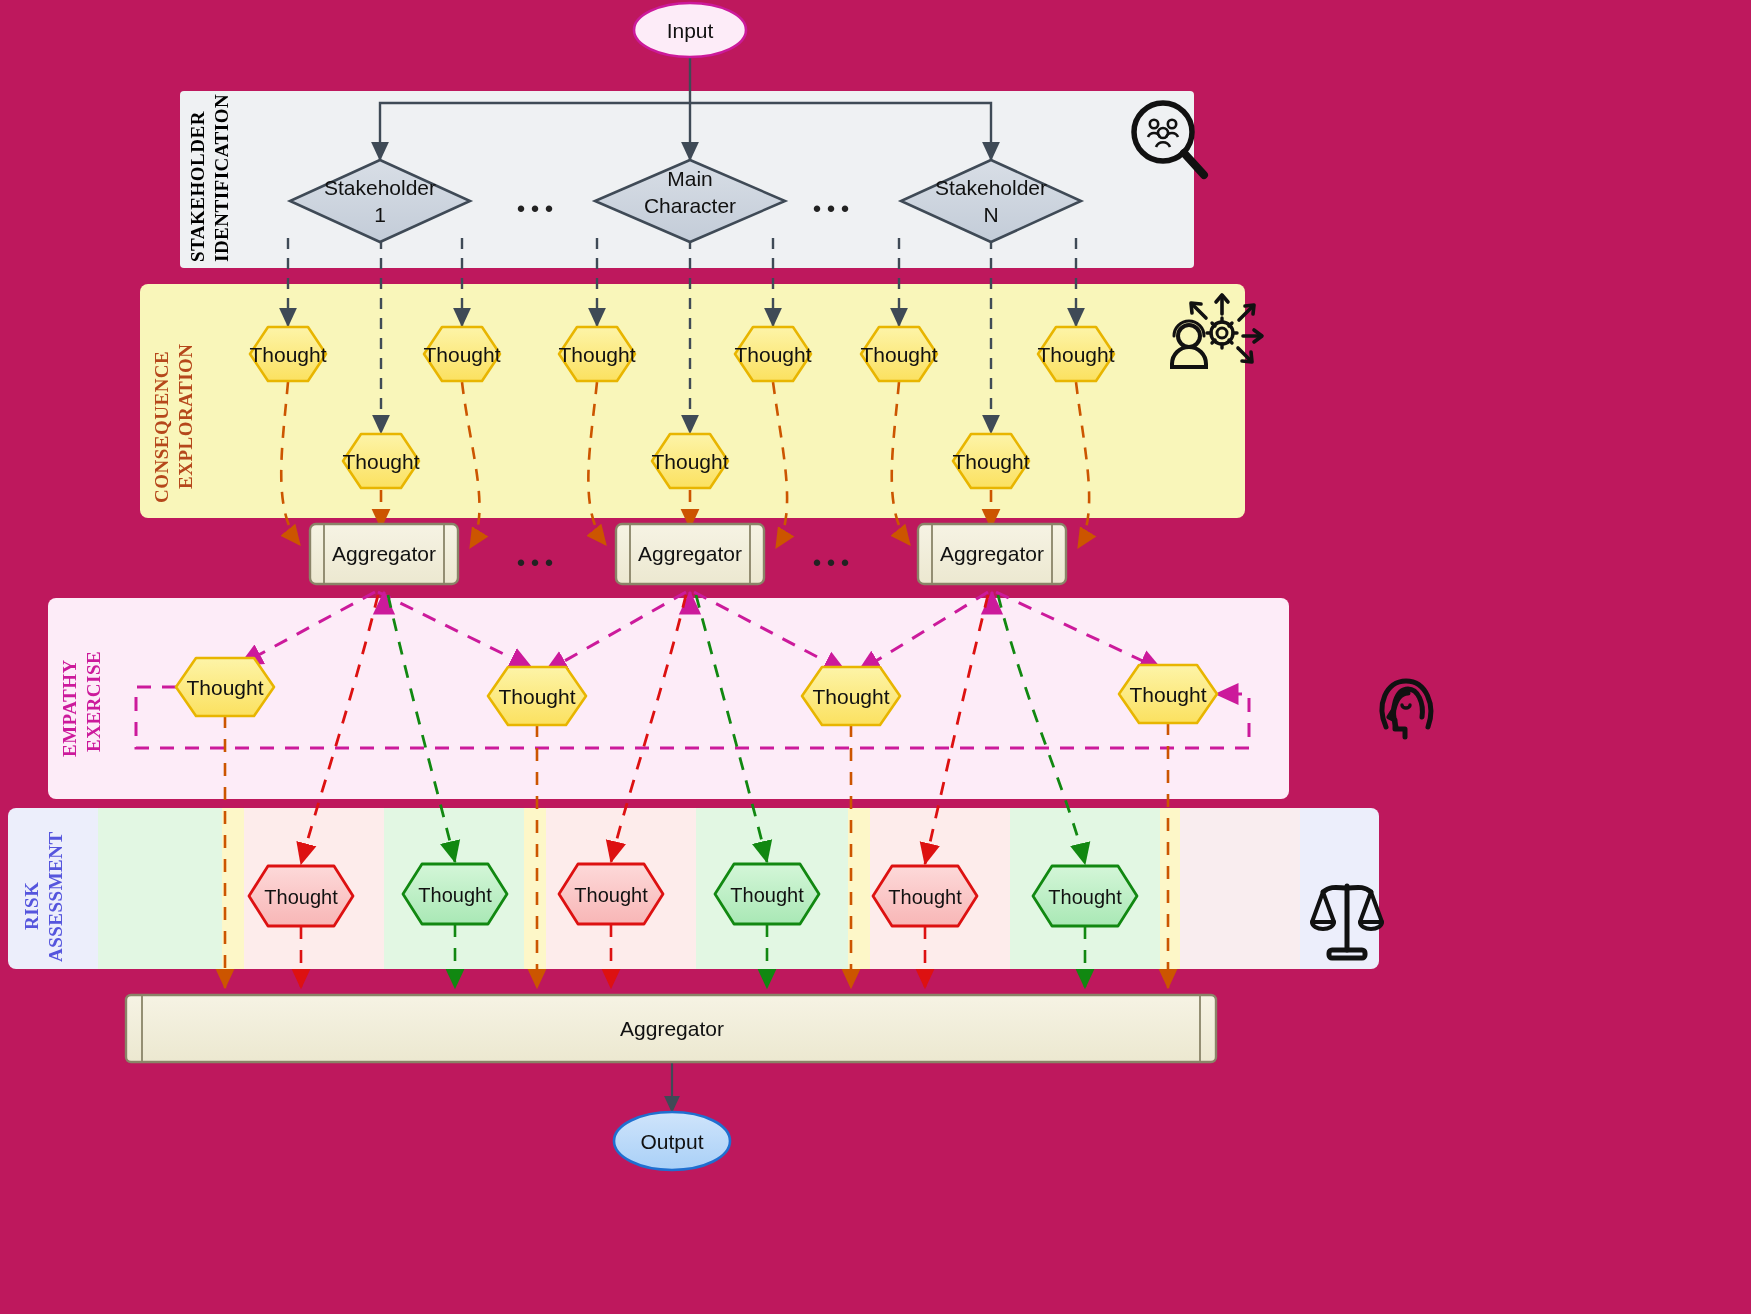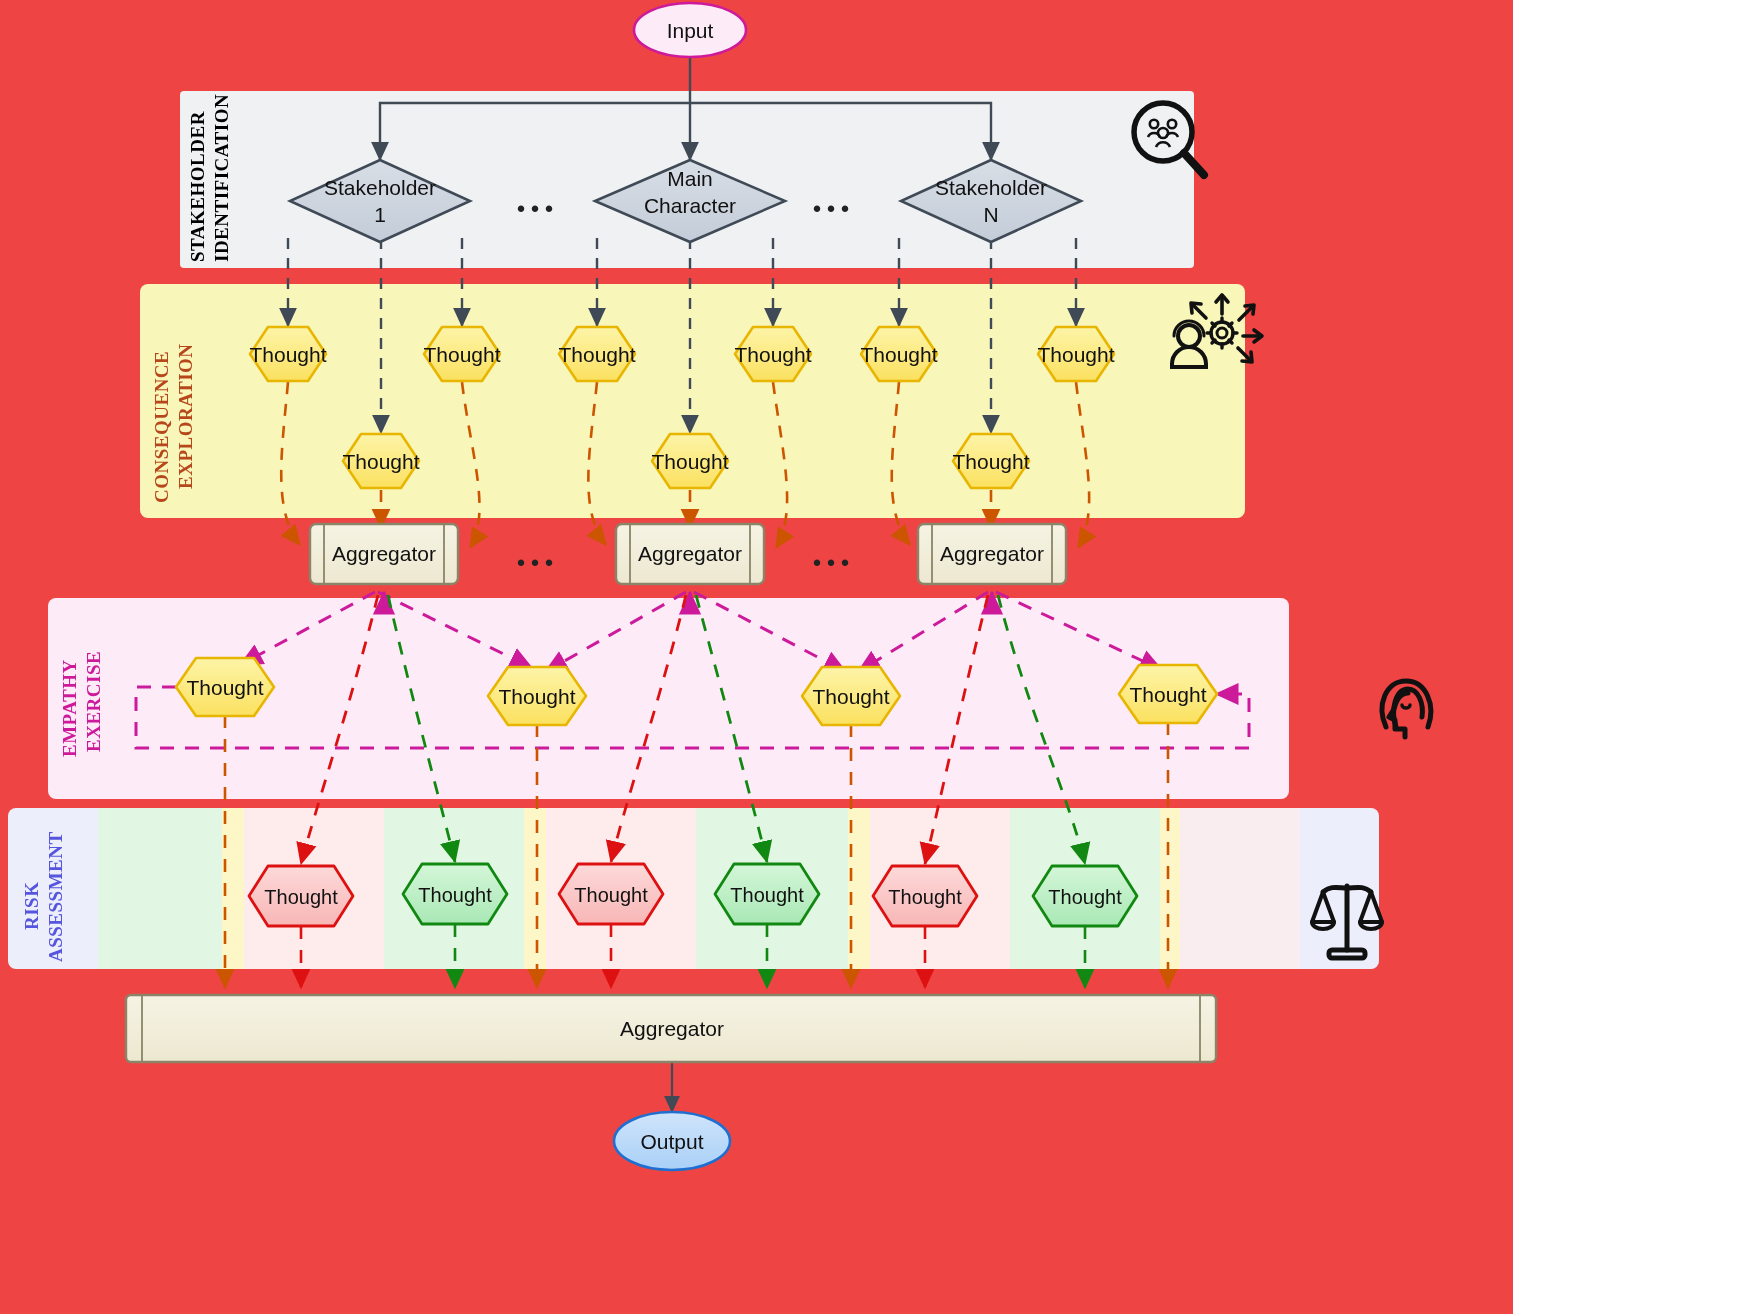--- a/index.html
+++ b/index.html
@@ -3,24 +3,24 @@
 <meta charset="utf-8">
 <title>Ethical Reasoning Flow Diagram</title>
 <style>
   html, body {
     margin: 0; padding: 0;
     background: #ffffff;
     font-family: "Liberation Sans", sans-serif;
   }
   #stage {
     position: relative;
-    width: 1513px;
+    width: 1751px;
     height: 1314px;
     overflow: hidden;
-    background: #ef4444;
+    background: #be185d;
   }
   svg.layer {
     position: absolute;
     left: 0; top: 0;
     width: 1751px;
     height: 1314px;
   }
   .band-label {
     font-family: "Liberation Serif", serif;
     font-weight: bold;

